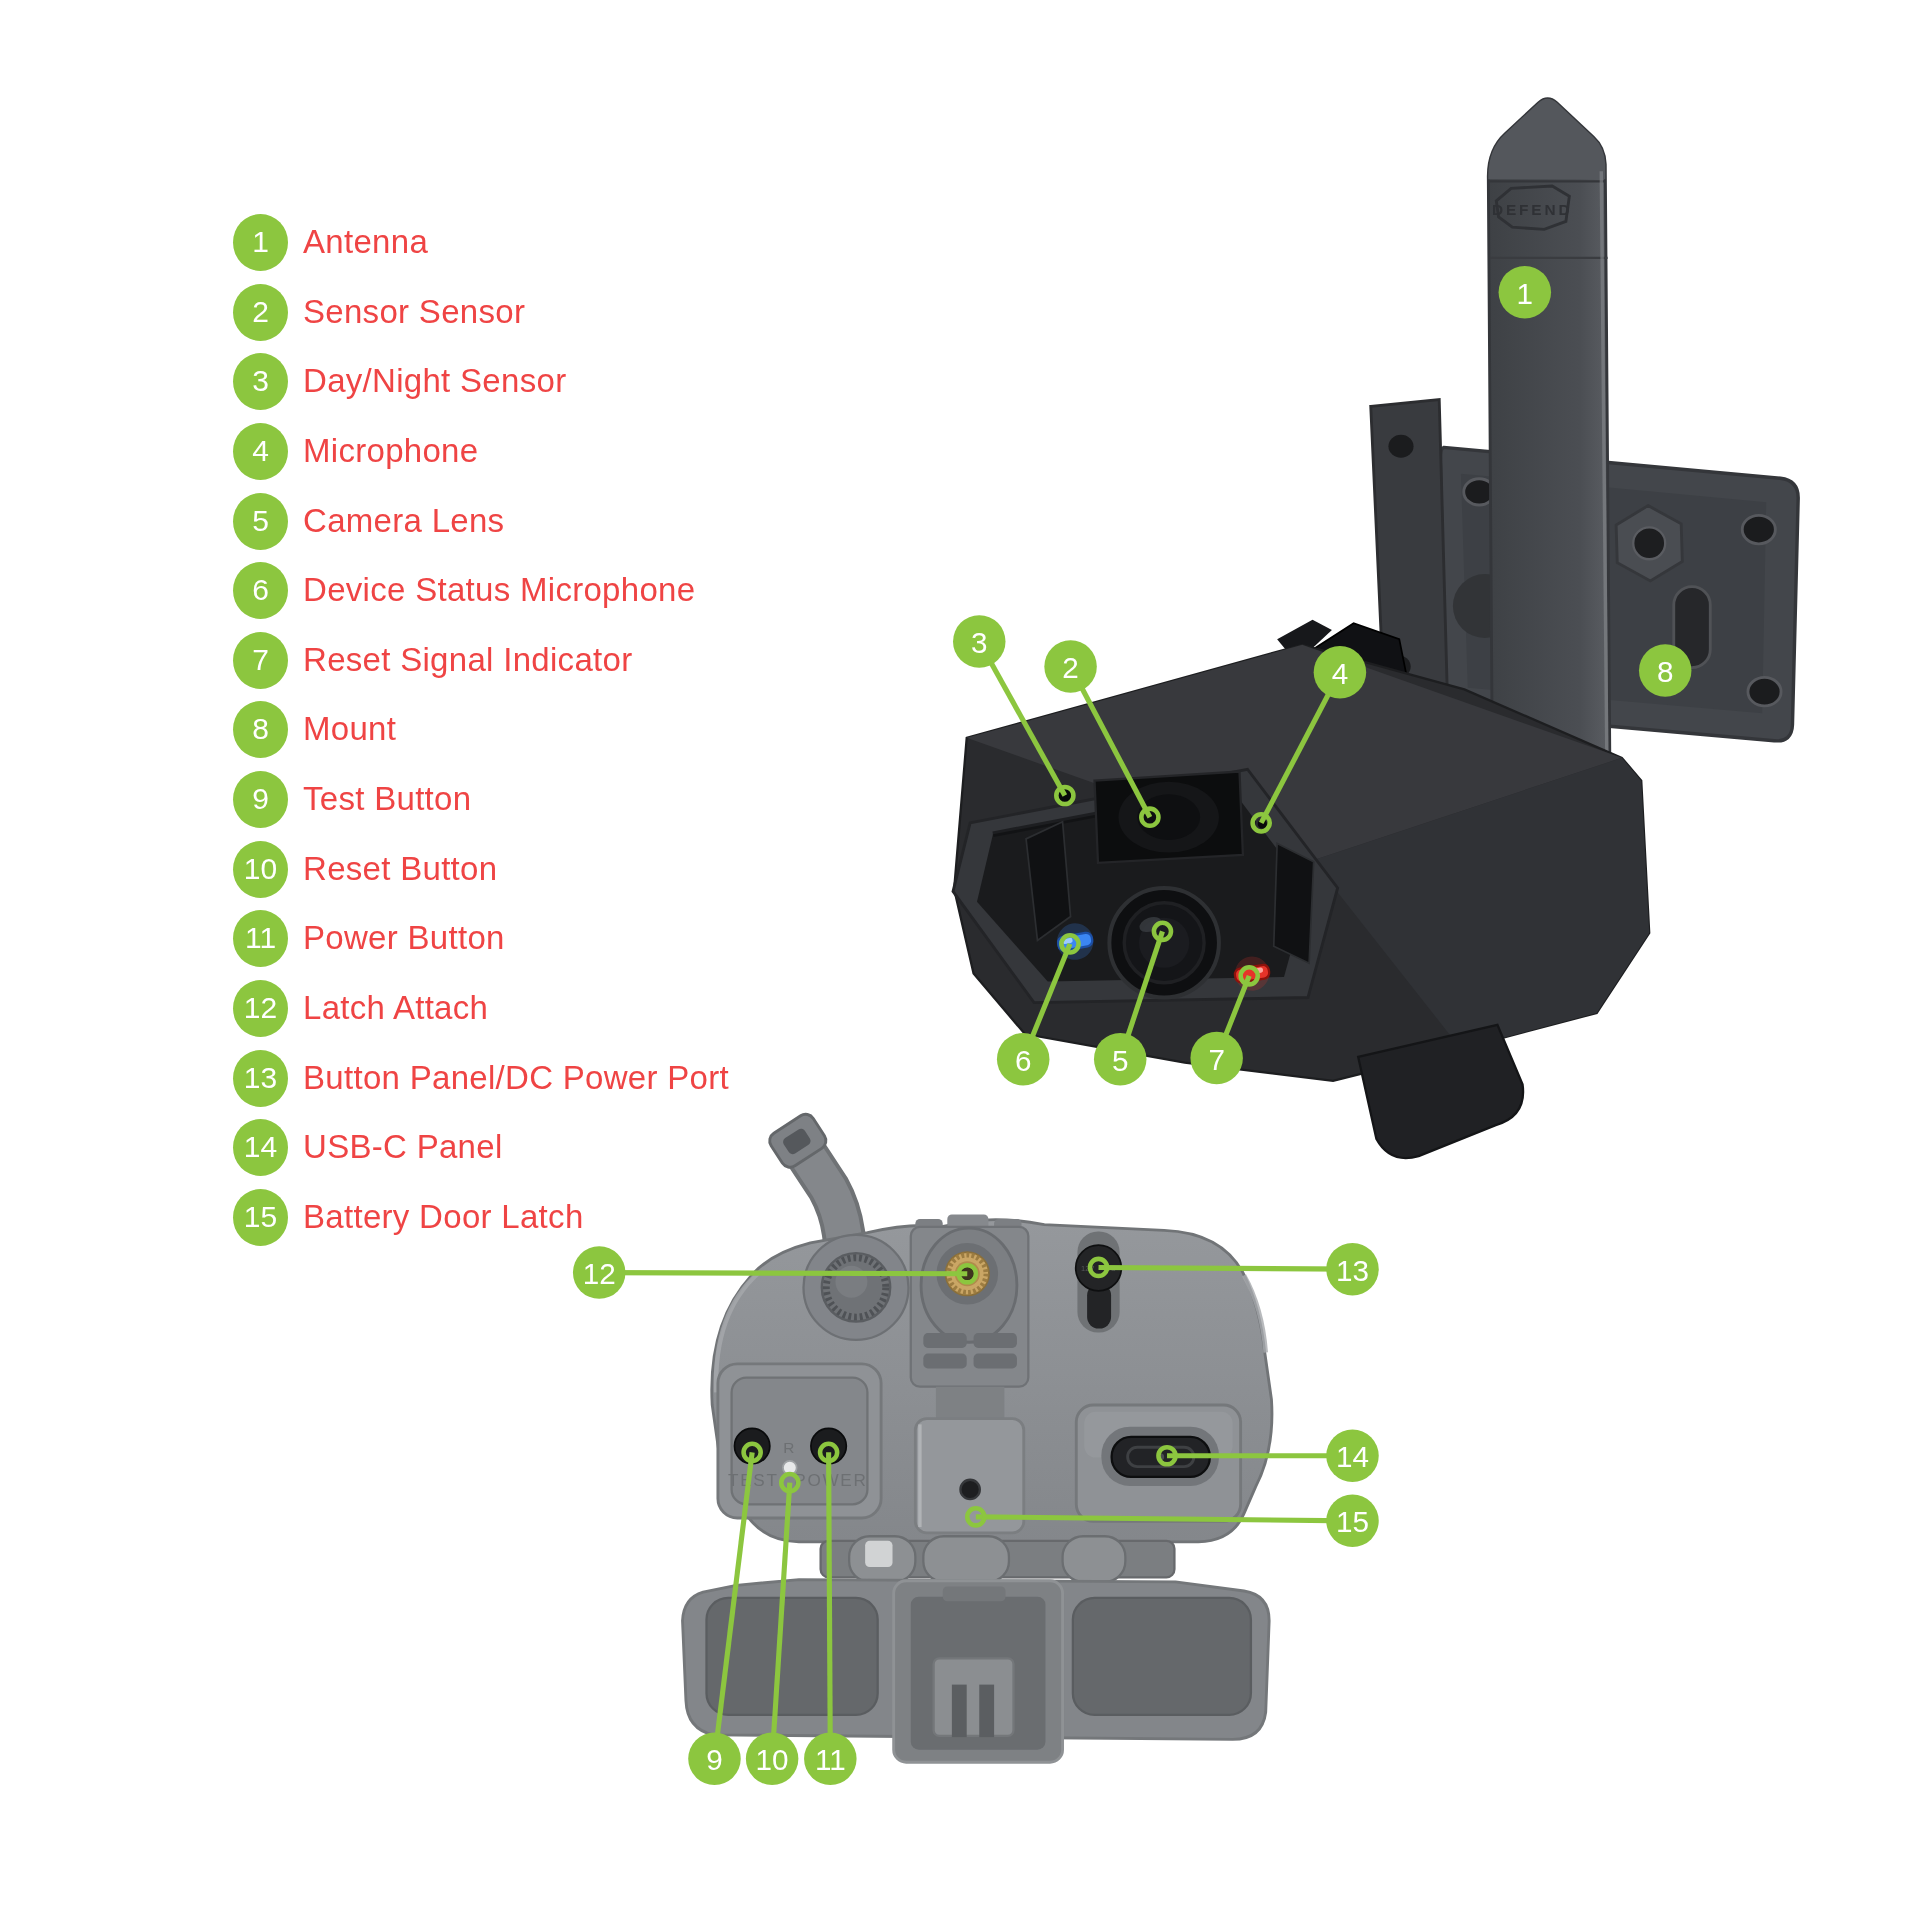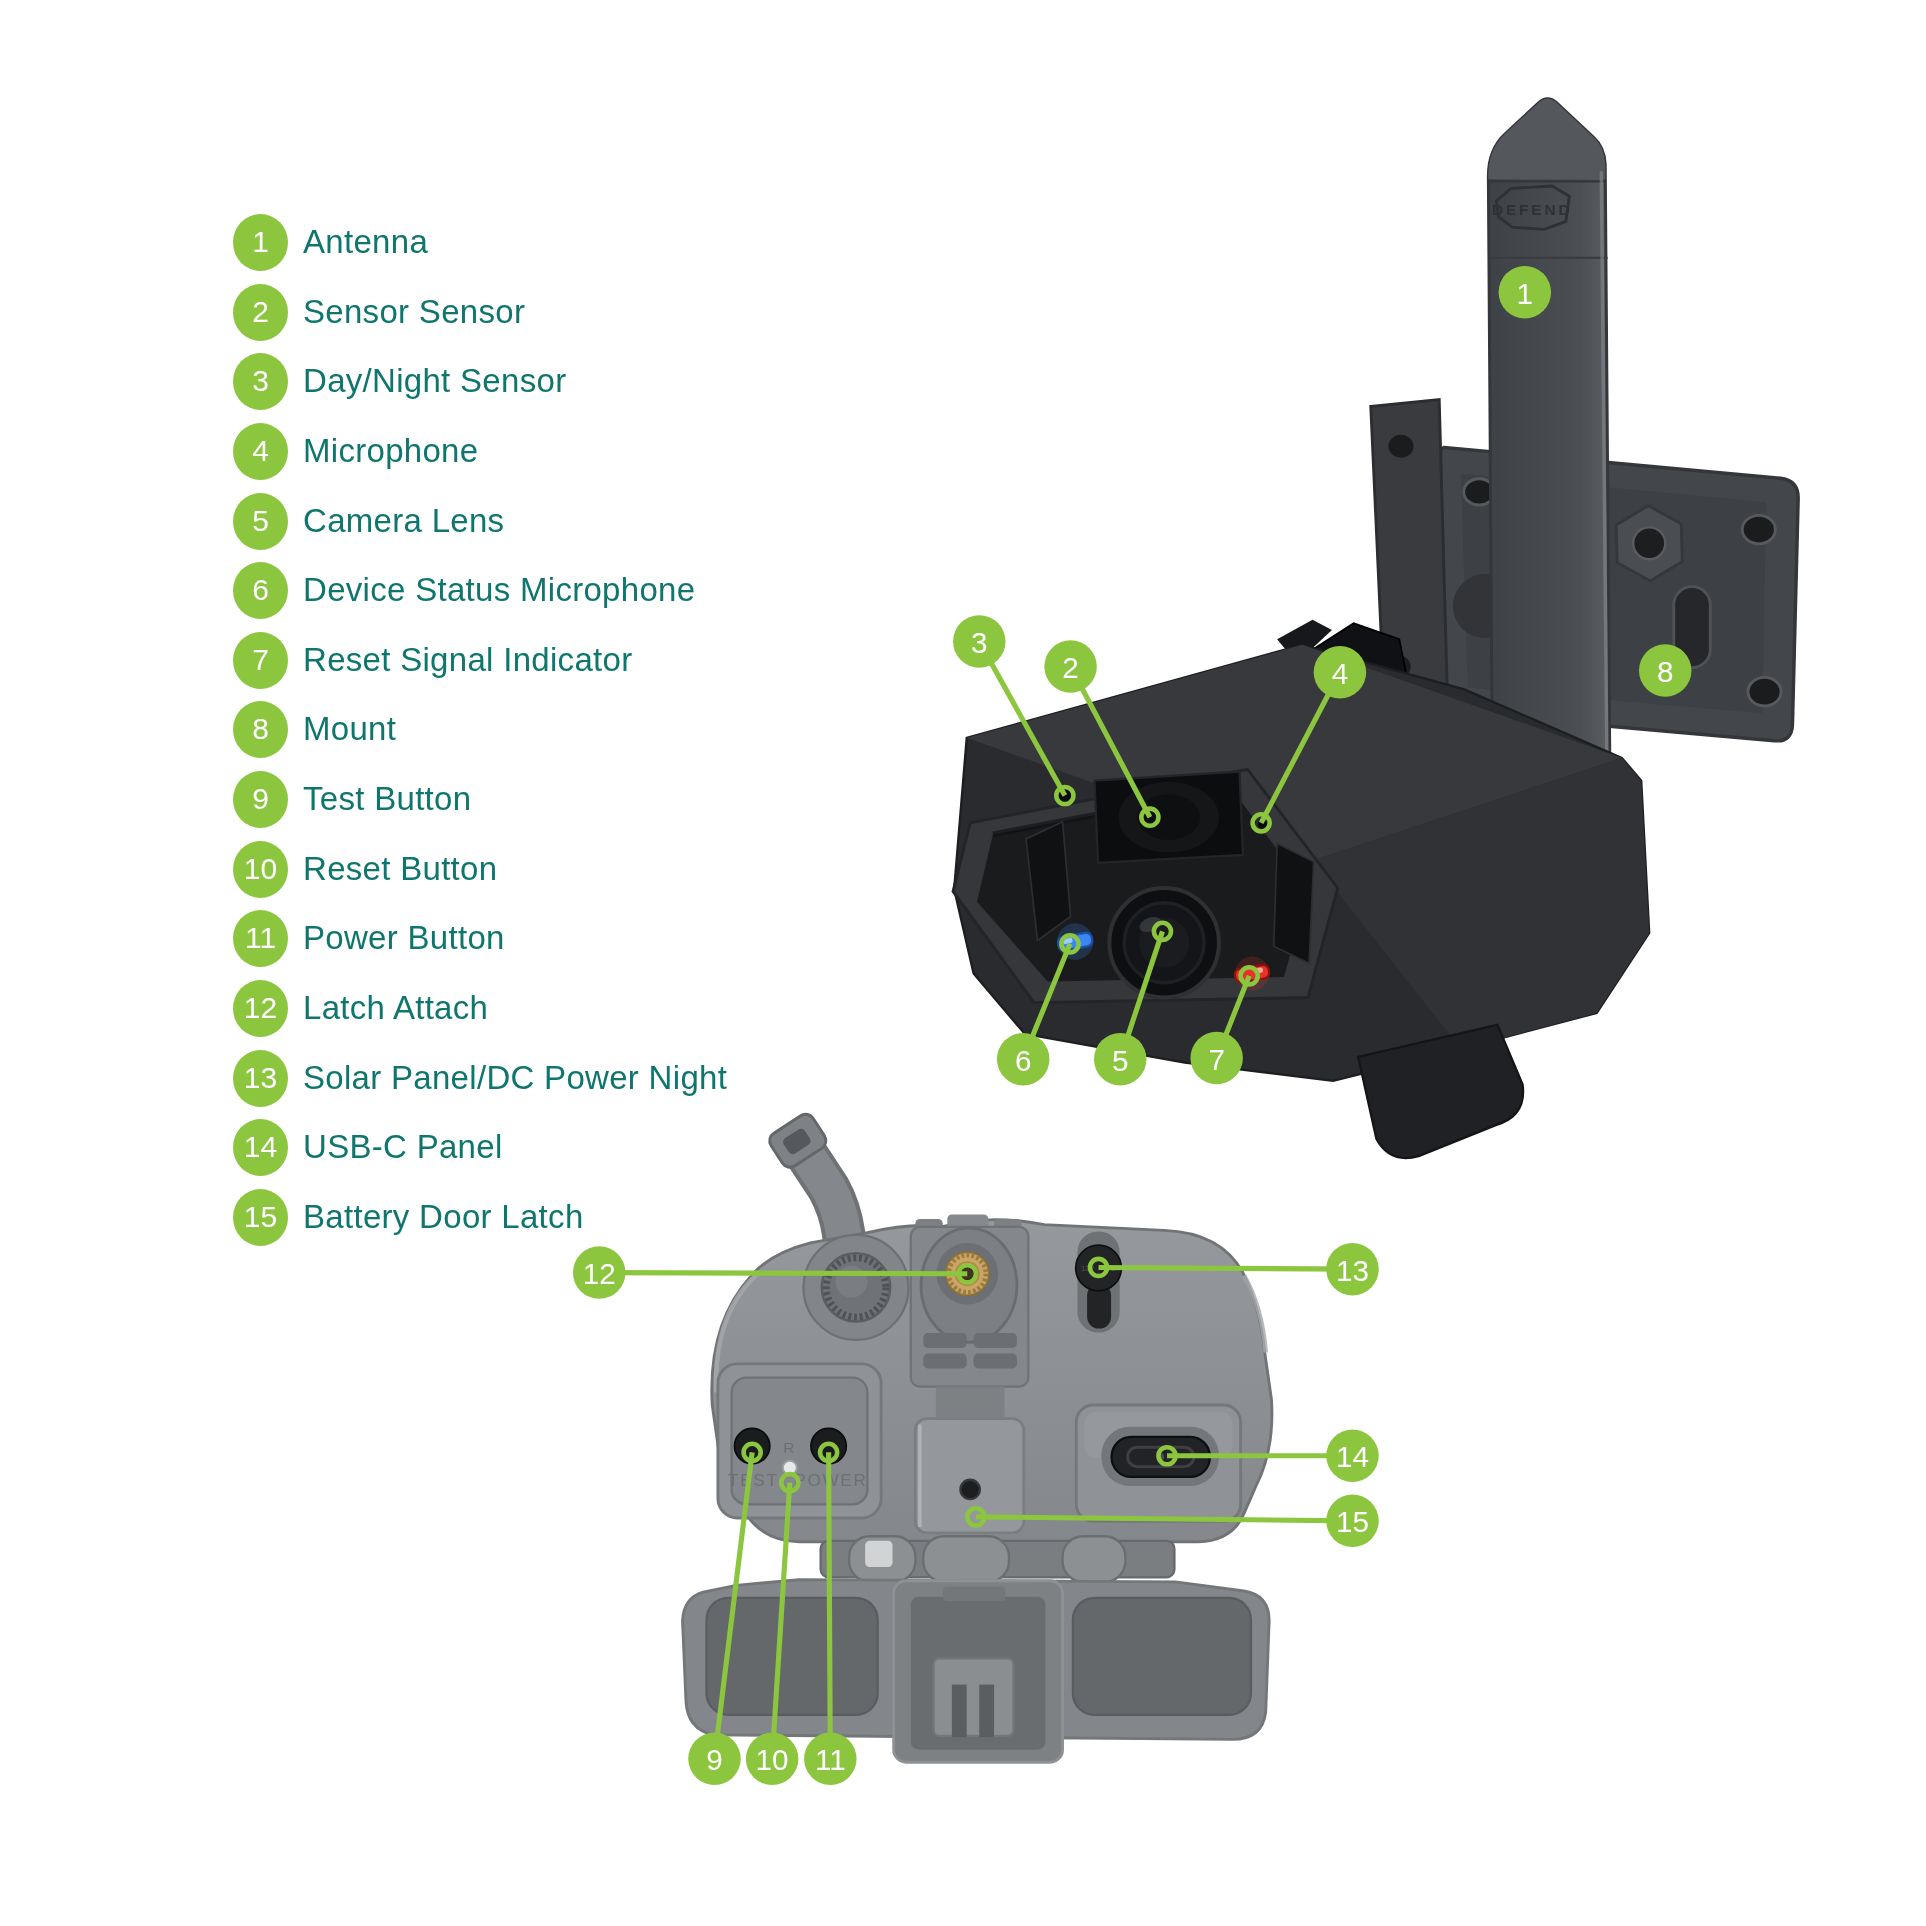--- a/index.html
+++ b/index.html
@@ -4,21 +4,21 @@
 <style>
   html,body{margin:0;padding:0;background:#ffffff;}
   body{width:1926px;height:1926px;position:relative;font-family:"Liberation Sans",sans-serif;overflow:hidden;}
   .stage{position:absolute;left:0;top:0;width:1926px;height:1926px;}
   
   .legend{position:absolute;left:233px;top:207px;width:514px;}
   .lrow{position:absolute;left:0;height:70px;display:flex;align-items:center;}
   .lnum{width:55px;height:57px;border-radius:50%;background:#8CC63F;color:#ffffff;
         display:flex;align-items:center;justify-content:center;
         font-size:30px;font-weight:400;flex:0 0 55px;}
-  .llabel{margin-left:15px;font-size:33px;color:#0f766e;letter-spacing:0.3px;white-space:nowrap;}
+  .llabel{margin-left:15px;font-size:33px;color:#ef4444;letter-spacing:0.3px;white-space:nowrap;}
   
   svg{position:absolute;left:0;top:0;}
   .leader{stroke:#8CC63F;stroke-width:9;fill:none;}
   .tring{stroke:#8CC63F;stroke-width:8;fill:none;}
   .badge{fill:#8CC63F;}
   .badge-num{fill:#ffffff;font-size:52px;font-family:"Liberation Sans",sans-serif;
              text-anchor:middle;dominant-baseline:central;}
   .engrave{fill:#6d7073;font-family:"Liberation Sans",sans-serif;letter-spacing:3px;text-anchor:middle;}
 </style>
 </head>
@@ -70,21 +70,21 @@
     <div class="lrow" style="top:696px">
         <span class="lnum">11</span>
         <span class="llabel">Power Button</span>
       </div>
     <div class="lrow" style="top:766px">
         <span class="lnum">12</span>
         <span class="llabel">Latch Attach</span>
       </div>
     <div class="lrow" style="top:836px">
         <span class="lnum">13</span>
-        <span class="llabel">Solar Panel/DC Power Night</span>
+        <span class="llabel">Button Panel/DC Power Port</span>
       </div>
     <div class="lrow" style="top:905px">
         <span class="lnum">14</span>
         <span class="llabel">USB-C Panel</span>
       </div>
     <div class="lrow" style="top:975px">
         <span class="lnum">15</span>
         <span class="llabel">Battery Door Latch</span>
       </div>
   </div>

